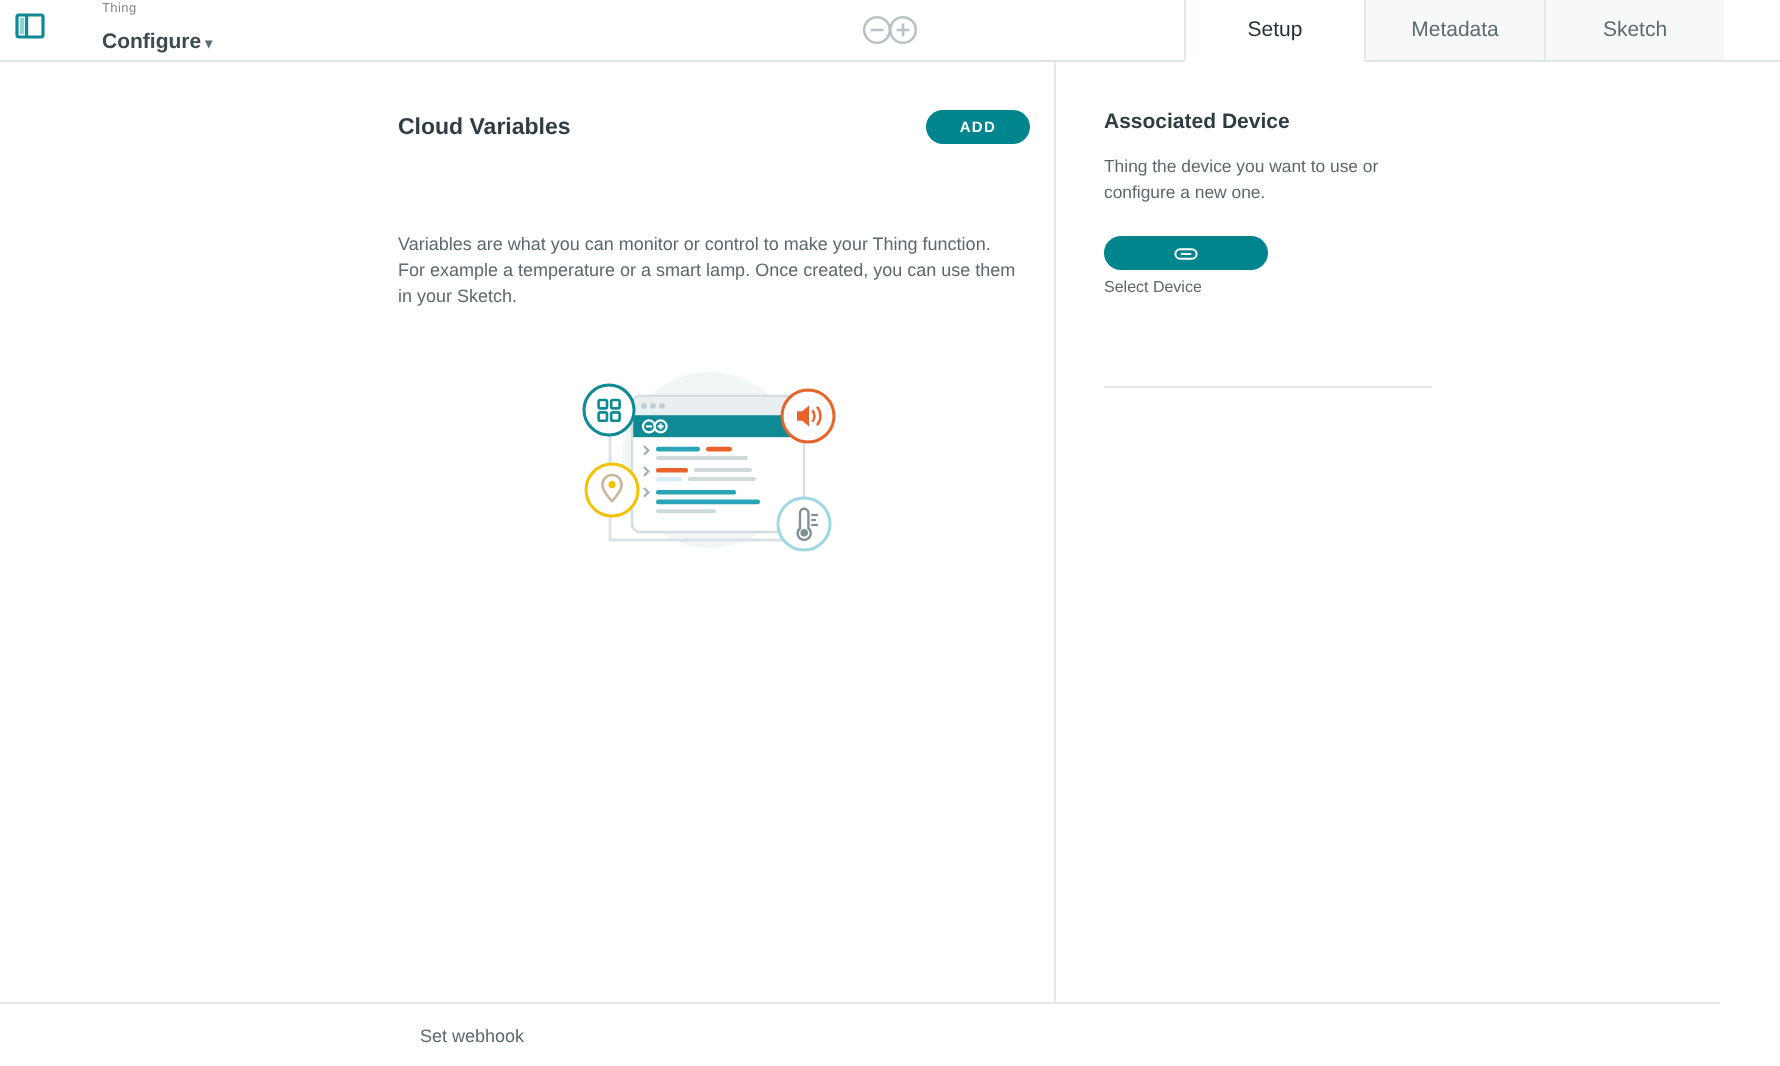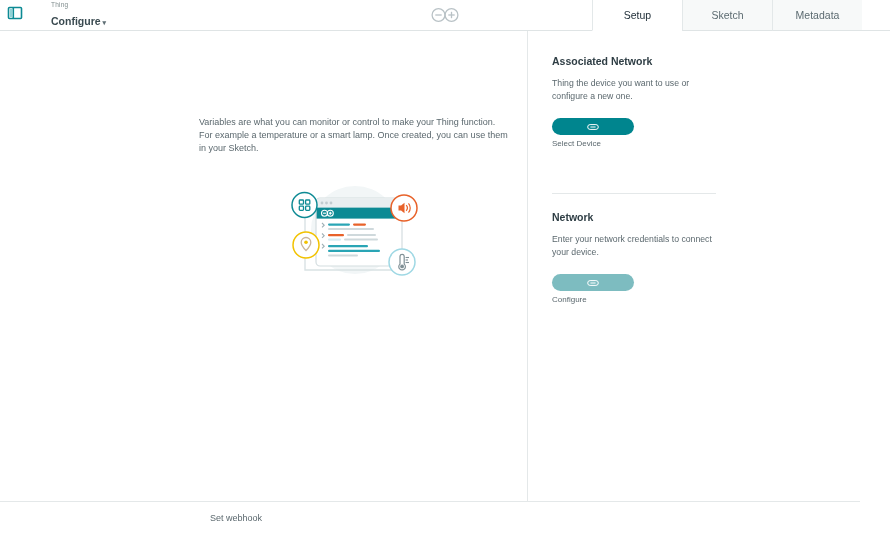--- a/index.html
+++ b/index.html
@@ -169,30 +169,34 @@
       <circle cx="9.5" cy="8" r="6.4" fill="none" stroke="#b9c2c6" stroke-width="1.3"></circle>
       <circle cx="22.5" cy="8" r="6.4" fill="none" stroke="#b9c2c6" stroke-width="1.3"></circle>
       <line x1="6.3" y1="8" x2="12.7" y2="8" stroke="#b9c2c6" stroke-width="1.3"></line>
       <line x1="19.3" y1="8" x2="25.7" y2="8" stroke="#b9c2c6" stroke-width="1.3"></line>
       <line x1="22.5" y1="4.8" x2="22.5" y2="11.2" stroke="#b9c2c6" stroke-width="1.3"></line>
     </svg>
   </div>
 
   <div class="tabs">
     <div class="tab active">Setup</div>
+    <div class="tab">Metadata</div>
     <div class="tab">Sketch</div>
-    <div class="tab">Metadata</div>
   </div>
 </div>
 
 <div class="body-wrap">
   <div class="divider-v"></div>
 
   <div class="left-col">
 
+    <div class="cv-head">
+      <span class="cv-title">Cloud Variables</span>
+      <button class="btn-add">ADD</button>
+    </div>
 
     <p class="cv-desc">Variables are what you can monitor or control to make your Thing function. For example a temperature or a smart lamp. Once created, you can use them in your Sketch.</p>
 
     <div class="illustration">
       <svg width="146" height="110" viewBox="0 0 146 110">
 
         <circle cx="72" cy="55" r="44" fill="#f2f6f7"></circle>
 
         <path d="M22 38 L22 95 L118 95" fill="none" stroke="#d9e2e4" stroke-width="1.4"></path>
 
@@ -260,46 +264,33 @@
           <line x1="122.6" y1="85" x2="125" y2="85" stroke="#7f8f95" stroke-width="1.1"></line>
           <line x1="122.6" y1="87.5" x2="126" y2="87.5" stroke="#7f8f95" stroke-width="1.1"></line>
         </g>
       </svg>
     </div>
   </div>
 
   <div class="right-col">
 
     <div class="panel" style="top:24px;">
-      <div class="panel-title">Associated Network</div>
+      <div class="panel-title">Associated Device</div>
       <div class="panel-desc">Thing the device you want to use or configure a new one.</div>
       <button class="pill">
         <span>
           <svg width="12" height="8" viewBox="0 0 12 8">
             <rect x="0.7" y="1.6" width="10.6" height="4.8" rx="2.4" fill="none" stroke="#ffffff" stroke-width="1"></rect>
             <line x1="3.4" y1="4" x2="8.6" y2="4" stroke="#ffffff" stroke-width="1"></line>
           </svg>
         </span>
       </button>
       <div class="pill-caption">Select Device</div>
     </div>
 
     <div class="divider-h"></div>
 
-    <div class="panel" style="top:180px;">
-      <div class="panel-title">Network</div>
-      <div class="panel-desc">Enter your network credentials to connect your device.</div>
-      <button class="pill muted">
-        <span>
-          <svg width="12" height="8" viewBox="0 0 12 8">
-            <rect x="0.7" y="1.6" width="10.6" height="4.8" rx="2.4" fill="none" stroke="#ffffff" stroke-width="1"></rect>
-            <line x1="3.4" y1="4" x2="8.6" y2="4" stroke="#ffffff" stroke-width="1"></line>
-          </svg>
-        </span>
-      </button>
-      <div class="pill-caption">Configure</div>
-    </div>
   </div>
 </div>
 
 <div class="bottombar">
   <span class="webhook-link">Set webhook</span>
 </div>
 
 </body></html>

